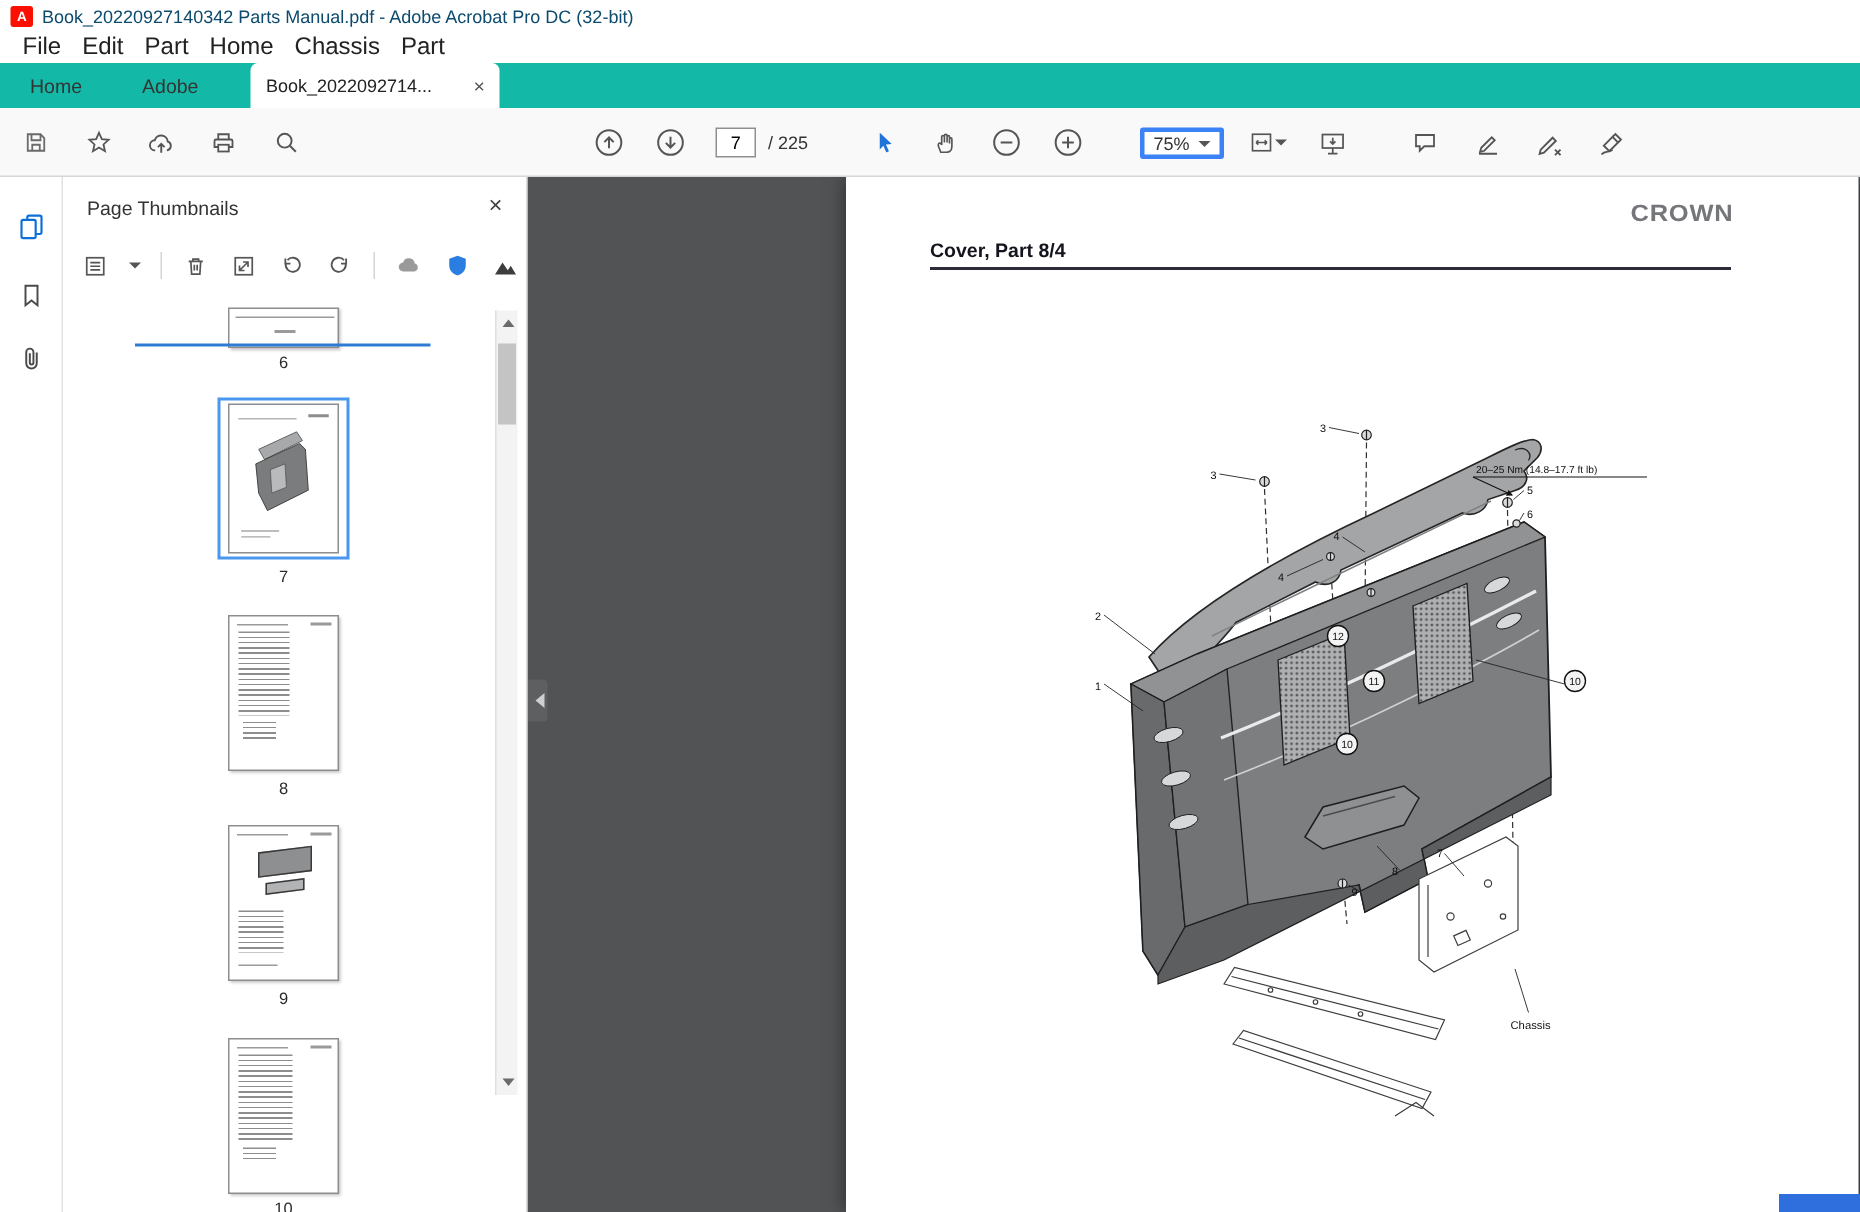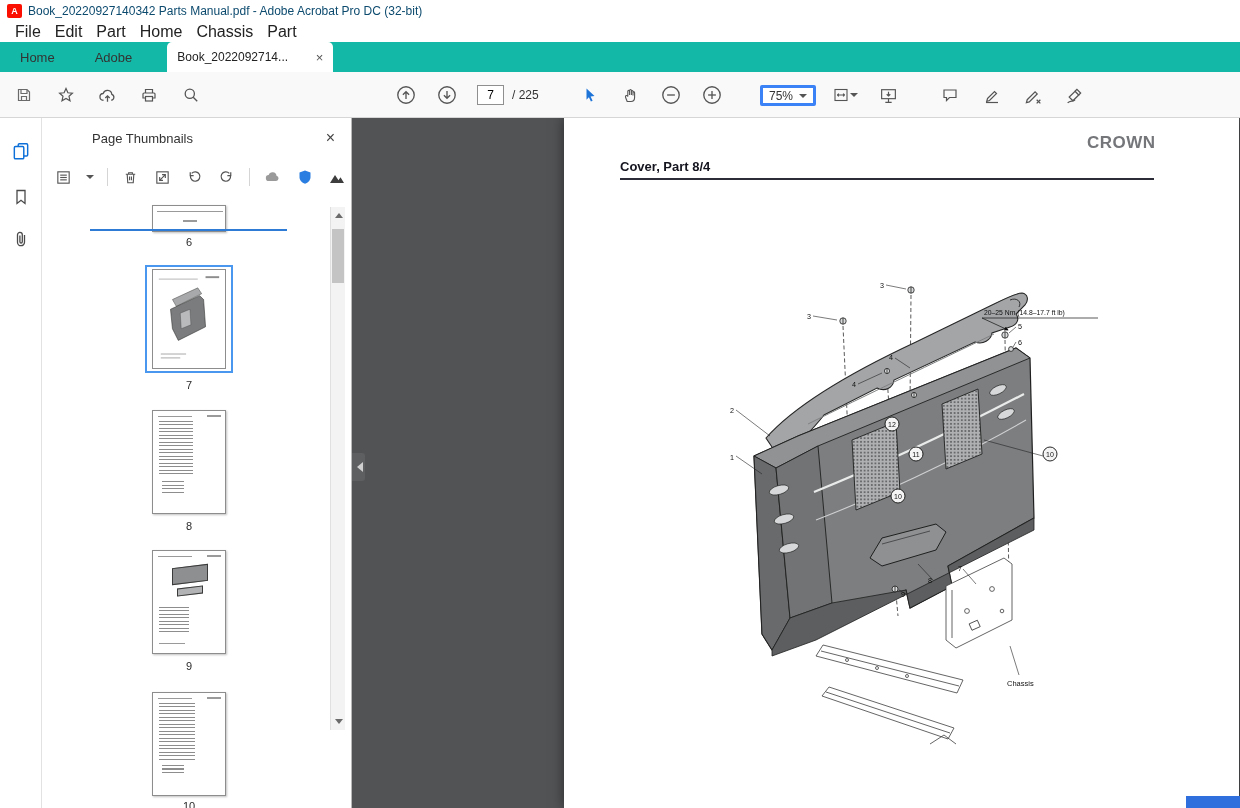--- a/index.html
+++ b/index.html
@@ -31,21 +31,21 @@
   .caret-down { width:0; height:0; border:4px solid transparent; border-top-color:#555; margin-top:4px; }
 
   
   .content { display:flex; height:690px; }
 
   .rail { width:42px; background:#fff; border-right:1px solid #e2e2e2; position:relative; }
   .rail-btn { position:absolute; left:10px; width:22px; height:22px; display:flex; align-items:center; justify-content:center; }
 
   .panel { width:310px; background:#fff; border-right:1px solid #b9b9b9; position:relative; }
   .panel-header { height:40px; display:flex; align-items:center; padding:0 16px; }
-  .panel-title { font-size:13px; color:#333;margin-left:34px; }
+  .panel-title { font-size:13px; color:#333; }
   .panel-close { margin-left:auto; font-size:16px; color:#444; line-height:1; }
   .panel-tools { height:38px; display:flex; align-items:center; padding-left:12px; gap:13px; }
   .pti { width:19px; height:19px; display:flex; align-items:center; justify-content:center; }
   .ptool-sep { width:1px; height:18px; background:#d5d5d5; }
 
   .thumb-list { position:absolute; left:0; top:78px; width:310px; height:612px; overflow:hidden; }
   .thumb-page { position:absolute; background:#fff; border:1px solid #8d8d8d; box-shadow:1px 1px 2px rgba(0,0,0,.25); }
   .thumb-label { position:absolute; width:74px; text-align:center; font-size:11px; color:#2b2b2b; }
   .thumb-sel { position:absolute; border:2px solid #4a97ef; background:#fff; display:flex; align-items:center; justify-content:center; }
   .mini-line { position:absolute; background:#9a9a9a; }

